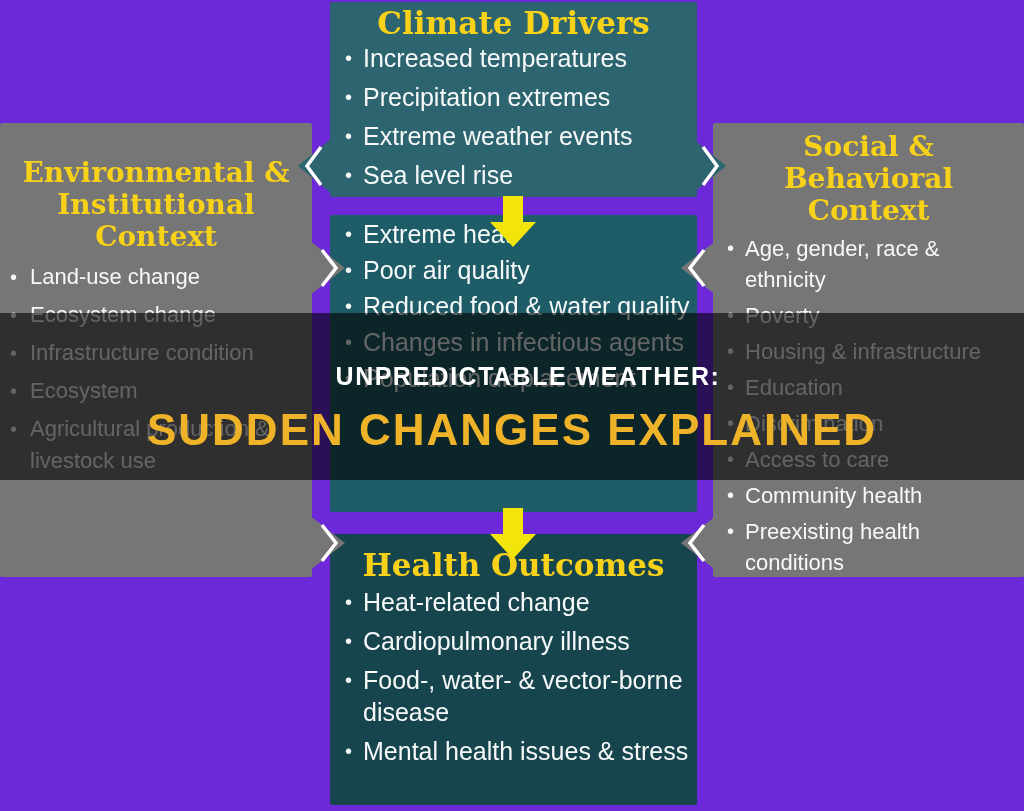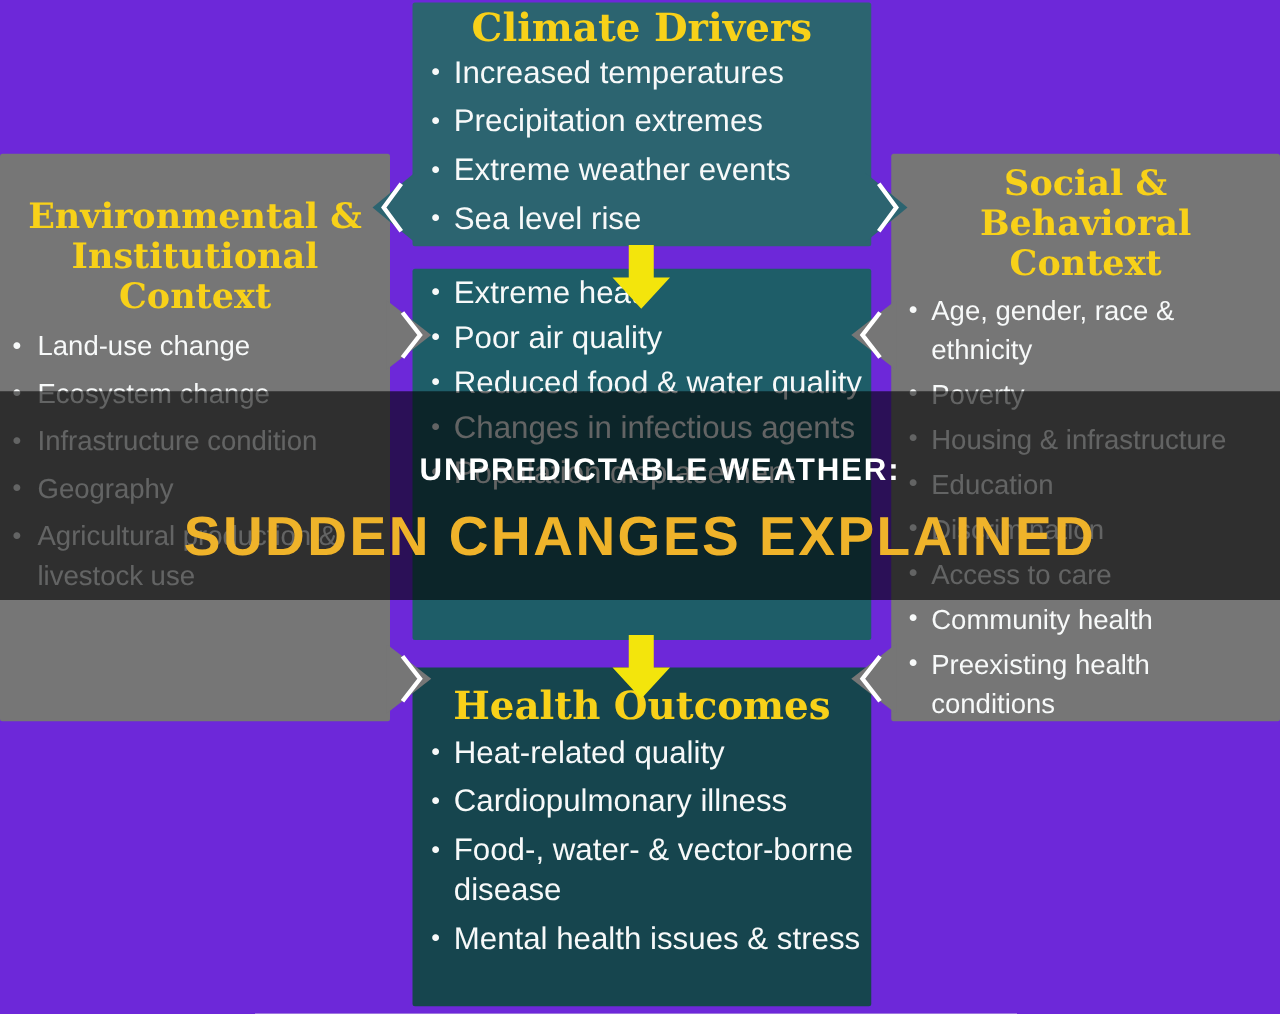--- a/index.html
+++ b/index.html
@@ -109,21 +109,21 @@
       <li>
           <span class="dot">•</span>
           <span class="txt">Ecosystem change</span>
         </li>
       <li>
           <span class="dot">•</span>
           <span class="txt">Infrastructure condition</span>
         </li>
       <li>
           <span class="dot">•</span>
-          <span class="txt">Geography</span>
+          <span class="txt">Ecosystem</span>
         </li>
       <li>
           <span class="dot">•</span>
           <span class="txt">Agricultural production &amp; livestock use</span>
         </li>
     </ul>
   </div>
 
   <div class="box" id="social-box">
     <h2>Social &amp; Behavioral Context</h2>
@@ -186,21 +186,21 @@
           <span class="txt">Population displacement</span>
         </li>
     </ul>
   </div>
 
   <div class="box" id="health-box">
     <h2>Health Outcomes</h2>
     <ul>
       <li>
           <span class="dot">•</span>
-          <span class="txt">Heat-related quality</span>
+          <span class="txt">Heat-related change</span>
         </li>
       <li>
           <span class="dot">•</span>
           <span class="txt">Cardiopulmonary illness</span>
         </li>
       <li>
           <span class="dot">•</span>
           <span class="txt">Food-, water- &amp; vector-borne disease</span>
         </li>
       <li>

